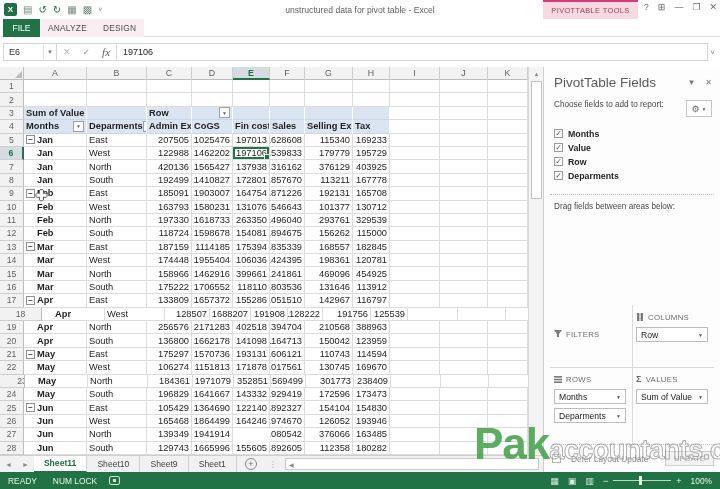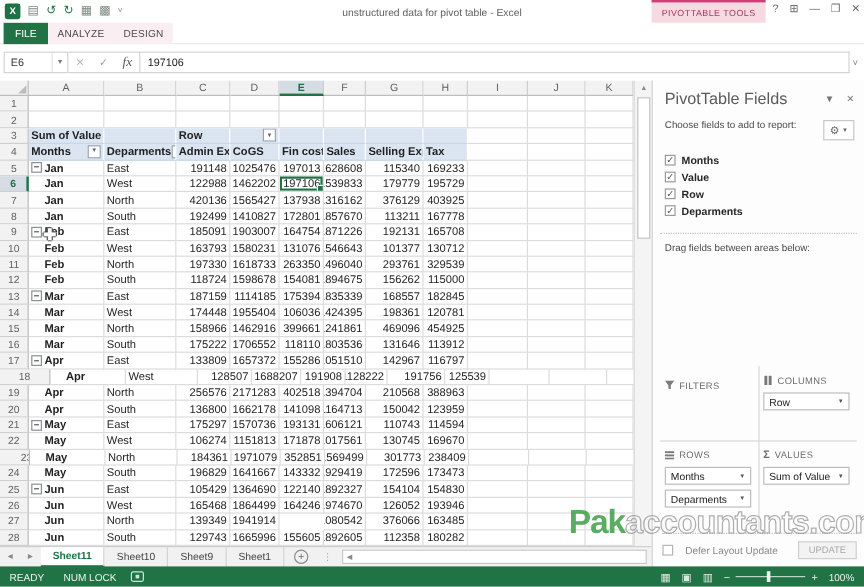--- a/index.html
+++ b/index.html
@@ -94,21 +94,21 @@
   .field-row { display:flex; align-items:center; height:13px; margin-bottom:1px; }
   .chk { width:9px; height:9px; border:1px solid #9a9a9a; background:#fff; color:#555; font-size:8px; line-height:8px; text-align:center; margin-right:5px; flex:none; }
   .field-label { font-weight:bold; color:#262626; font-size:8.8px; }
   #more-tables { padding:12px 0 0 10px; color:#5f5f5f; font-size:8.8px; }
   #drag-sep { border-top:1px dotted #c4c4c4; margin:12px 6px 0 6px; }
   #drag-label { padding:7px 0 0 10px; font-size:8.2px; color:#494949; }
   #areas { position:absolute; left:6px; right:6px; top:238px; bottom:28px; }
   #areas .vline { position:absolute; left:50%; top:0; bottom:0; border-left:1px solid #dadada; }
   #areas .hline { position:absolute; left:0; right:0; top:62px; border-top:1px solid #dadada; }
   .area { position:absolute; width:50%; padding:6px 6px 0 4px; }
-  .area.tl { left:0; top:4px; } .area.tr { left:50%; top:0; }
+  .area.tl { left:0; top:17px; } .area.tr { left:50%; top:0; }
   .area.bl { left:0; top:62px; } .area.br { left:50%; top:62px; }
   .area-head { display:flex; align-items:center; gap:4px; color:#6d6d6d; font-size:7.8px; letter-spacing:.3px; height:12px; }
   .area-head svg { flex:none; }
   .sigma { font-size:9px; color:#6d6d6d; font-weight:bold; }
   .pill { height:15px; border:1px solid #bdbdbd; background:#fff; display:flex; align-items:center; font-size:8.6px; color:#222; padding:0 4px; margin-top:4px; }
   .pill .caret { margin-left:auto; font-size:5px; color:#555; }
   #defer-row { position:absolute; left:8px; right:6px; bottom:6px; display:flex; align-items:center; border-top:1px dotted #c4c4c4; padding-top:6px; }
   #defer-label { color:#8a8a8a; font-size:8.4px; margin-left:5px; }
   #update-btn { margin-left:auto; border:1px solid #d0d0d0; background:#f3f3f3; color:#a8a8a8; font-size:7.8px; padding:2px 8px; }
   .chk.off { border-color:#b5b5b5; }
@@ -122,21 +122,21 @@
   #status-right { margin-left:auto; display:flex; align-items:center; padding-right:8px; gap:9px; }
   .view-ic { color:#d8e8de; font-size:9px; }
   #zoomctl { display:flex; align-items:center; gap:5px; }
   #zoomctl .pm { font-size:9px; color:#eaf3ed; }
   #zoomtrack { width:58px; height:1px; background:#bcd6c6; position:relative; }
   #zoomthumb { position:absolute; left:26px; top:-4px; width:3px; height:9px; background:#eaf3ed; }
   #zoom-pct { font-size:8.4px; }
 
   
   #watermark { position:absolute; left:474px; top:419px; z-index:40; white-space:nowrap; pointer-events:none; display:flex; align-items:baseline; }
-  #wm-green { font-size:28px; font-weight:bold; color:#46a24c; opacity:.88; letter-spacing:-1px; }
+  #wm-green { font-size:44px; font-weight:bold; color:#46a24c; opacity:.88; letter-spacing:-1px; }
   #wm-gray { font-size:27px; font-weight:bold; color:rgba(255,255,255,.25); -webkit-text-stroke:1px rgba(130,130,130,.65); letter-spacing:-.5px; }
 </style>
 </head>
 <body>
 
 <div id="app">
 
   <div id="titlebar">
     <div class="qat">
       <span class="xlicon">X</span>
@@ -255,21 +255,21 @@
               <div class="gc pf b" style="width: 48px;">Selling Exp</div>
               <div class="gc pf b" style="width: 37px;">Tax</div>
               <div class="gc " style="width: 50px;"></div>
               <div class="gc " style="width: 48px;"></div>
               <div class="gc " style="width: 40px;"></div>
             </div>
             <div class="gr">
               <div class="gc rowhdr" style="width: 24px;">5</div>
               <div class="gc b" style="width: 63px;"><span class="collapse-box">−</span>Jan</div>
               <div class="gc " style="width: 60px;">East</div>
-              <div class="gc num" style="width: 45px;">191148</div>
+              <div class="gc num" style="width: 45px;">207505</div>
               <div class="gc num" style="width: 41px;">1025476</div>
               <div class="gc num" style="width: 37px;">197013</div>
               <div class="gc num" style="width: 35px;">1628608</div>
               <div class="gc num" style="width: 48px;">115340</div>
               <div class="gc num" style="width: 37px;">169233</div>
               <div class="gc " style="width: 50px;"></div>
               <div class="gc " style="width: 48px;"></div>
               <div class="gc " style="width: 40px;"></div>
             </div>
             <div class="gr">

